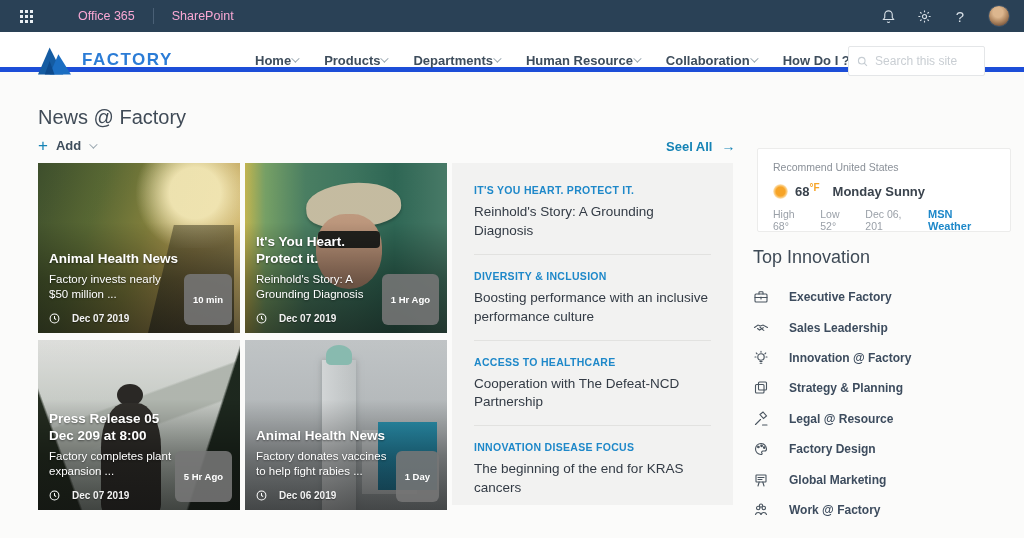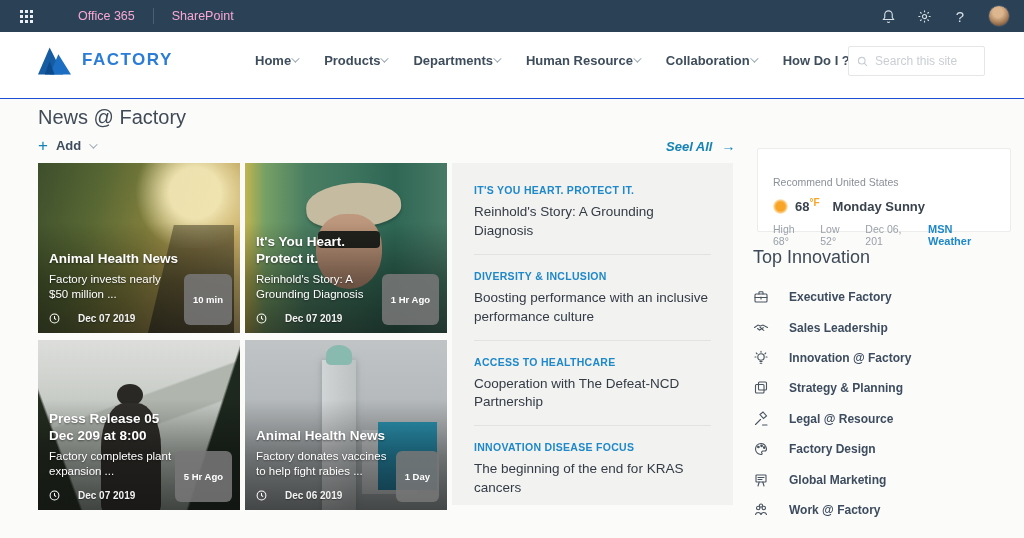--- a/index.html
+++ b/index.html
@@ -19,22 +19,22 @@
   .tb-divider { width:1px; height:16px; background:#4a6076; }
   .tb-right { display:flex; align-items:center; gap:8px; }
   .tb-iconbtn { width:28px; height:28px; background:none; border:none; cursor:pointer;
                 display:flex; align-items:center; justify-content:center; color:#d7dfe6; }
   .tb-help { color:#d7dfe6; font-size:15px; font-weight:400; }
   .avatar { width:22px; height:22px; border-radius:50%; margin-left:6px; cursor:pointer;
             background:radial-gradient(circle at 45% 32%, #dcb68e 0 28%, #b08761 55%, #6e4d37 85%);
             border:1px solid #3c5268; }
 
   
-  .navbar { position:absolute; top:32px; left:0; right:0; height:67px; background:#ffffff;
-            border-bottom:1px solid #1d4ed8; }
+  .navbar { position:absolute; top:32px; left:0; right:0; height:40px; background:#ffffff;
+            border-bottom:5px solid #1d4ed8; }
   .brand { position:absolute; left:38px; top:13px; display:flex; align-items:center; gap:11px; cursor:pointer; }
   .brand-name { color:#2b7cd6; font-size:17px; font-weight:bold; letter-spacing:1.5px; }
   .mainnav { position:absolute; left:255px; top:0; height:56px; display:flex; align-items:center;
              gap:27px; list-style:none; }
   .mainnav li { display:flex; align-items:center; cursor:pointer; }
   .mainnav .lbl { font-size:13px; font-weight:600; color:#3e4d5c; }
   .chev { width:6px; height:6px; border-right:1.4px solid #9aa7b0; border-bottom:1.4px solid #9aa7b0;
           transform:rotate(45deg) translateY(-2px); display:inline-block; }
   .searchbox { position:absolute; right:39px; top:14px; width:137px; height:30px;
                border:1px solid #e4e6e8; border-radius:2px; background:#fff;
@@ -43,21 +43,21 @@
                      font-family:"Liberation Sans",sans-serif; background:transparent; }
   .searchbox input::placeholder { color:#c9ced3; }
 
   
   .page-title { position:absolute; left:38px; top:106px; font-size:20px; font-weight:400; color:#404b57; }
   .add-row { position:absolute; left:38px; top:137px; display:flex; align-items:center; gap:8px; cursor:pointer; }
   .add-plus { color:#1583b5; font-size:17px; font-weight:400; line-height:1; }
   .add-lbl { font-size:13px; font-weight:600; color:#3e4d5c; }
   .see-all { position:absolute; left:666px; top:138px; display:flex; align-items:center; gap:9px;
              cursor:pointer; text-decoration:none; }
-  .see-all span { color:#1583b5; font-size:13px; font-weight:600;font-style:italic; }
+  .see-all span { color:#1583b5; font-size:13px; font-weight:600; }
   .see-all .arr { font-size:14px; font-weight:400; }
 
   
   .cards { position:absolute; left:38px; top:163px; display:grid;
            grid-template-columns:202px 202px; grid-auto-rows:170px; gap:7px 5px; }
   .card { position:relative; overflow:hidden; cursor:pointer; background:#888; }
   .art { position:absolute; inset:0; }
   .art .s1,.art .s2,.art .s3 { position:absolute; }
   
   .art1 { background:linear-gradient(108deg,#40522e 0%,#5d6d36 28%,#87853f 50%,#c2a457 72%,#ecd182 100%); }
@@ -88,36 +88,36 @@
               background:linear-gradient(90deg,#dde0e1,#c6cbcc); box-shadow:0 0 6px rgba(120,128,130,.5); }
   .art4 .s2 { left:40%; top:3%; width:13%; height:12%; background:#8fc4b8; border-radius:50% 50% 20% 20%; }
   .art4 .s3 { right:5%; bottom:12%; width:29%; height:40%; background:linear-gradient(180deg,#2d9ab8,#2384a6);
               box-shadow:-18px 6px 0 -2px #cfd3d4; }
   .card-shade { position:absolute; inset:0;
                 background:linear-gradient(180deg,rgba(0,0,0,.05) 35%,rgba(0,0,0,.38) 68%,rgba(10,10,10,.62) 100%); }
   .card-body { position:absolute; left:11px; right:60px; bottom:30px; color:#fff; }
   .card-title { font-size:13.5px; font-weight:bold; line-height:1.25; margin-bottom:4px;
                 text-shadow:0 1px 2px rgba(0,0,0,.45); }
   .card-sub { font-size:11.5px; line-height:1.35; text-shadow:0 1px 2px rgba(0,0,0,.45); }
-  .card-meta { position:absolute; left:11px; bottom:9px; display:flex; align-items:flex-end; gap:18px; color:#f2f2f2; }
+  .card-meta { position:absolute; left:11px; bottom:9px; display:flex; align-items:flex-end; gap:12px; color:#f2f2f2; }
   .card-date { font-size:10px; font-weight:600; text-shadow:0 1px 1px rgba(0,0,0,.4); }
   .badge { position:absolute; right:8px; bottom:8px; background:rgba(118,118,118,.88); color:#fff;
            font-size:9.5px; font-weight:600; padding:20px 9px; border-radius:6px; }
 
   
   .news-list { position:absolute; left:452px; top:163px; width:281px; height:342px;
                background:#f2f2f1; padding:21px 22px 0; overflow:hidden; }
   .nl-item { padding:0 0 13px; border-bottom:1px solid #e2e2e0; margin-bottom:15px; cursor:pointer; }
   .nl-item:last-child { border-bottom:none; }
   .nl-cat { font-size:10.5px; font-weight:bold; color:#1e88c9; letter-spacing:.3px; margin-bottom:7px; }
   .nl-head { font-size:13.5px; color:#333b45; line-height:1.4; }
 
   
   .weather { position:absolute; left:757px; top:148px; width:254px; height:84px; background:#fff;
-             border:1px solid #ececeb; border-radius:2px; padding:27px 15px 0; }
+             border:1px solid #ececeb; border-radius:2px; padding:12px 15px 0; }
   .w-recommend { font-size:10.5px; color:#8a9098; margin-bottom:9px; }
   .w-main { display:flex; align-items:center; gap:7px; margin-bottom:8px; }
   .sun { width:15px; height:15px; border-radius:50%;
          background:radial-gradient(circle,#f7a427 0 42%,#fbd089 60%,rgba(251,208,137,0) 75%); }
   .w-temp { font-size:13px; font-weight:bold; color:#3a434d; }
   .w-unit { font-size:10px; font-weight:bold; color:#f7a427; vertical-align:top; }
   .w-cond { font-size:13px; font-weight:bold; color:#3a434d; margin-left:6px; }
   .w-details { display:flex; align-items:center; gap:9px; font-size:10.5px; color:#9aa0a8; }
   .w-link { color:#1e88c9; font-weight:bold; font-size:11px; text-decoration:none; cursor:pointer; }
 

